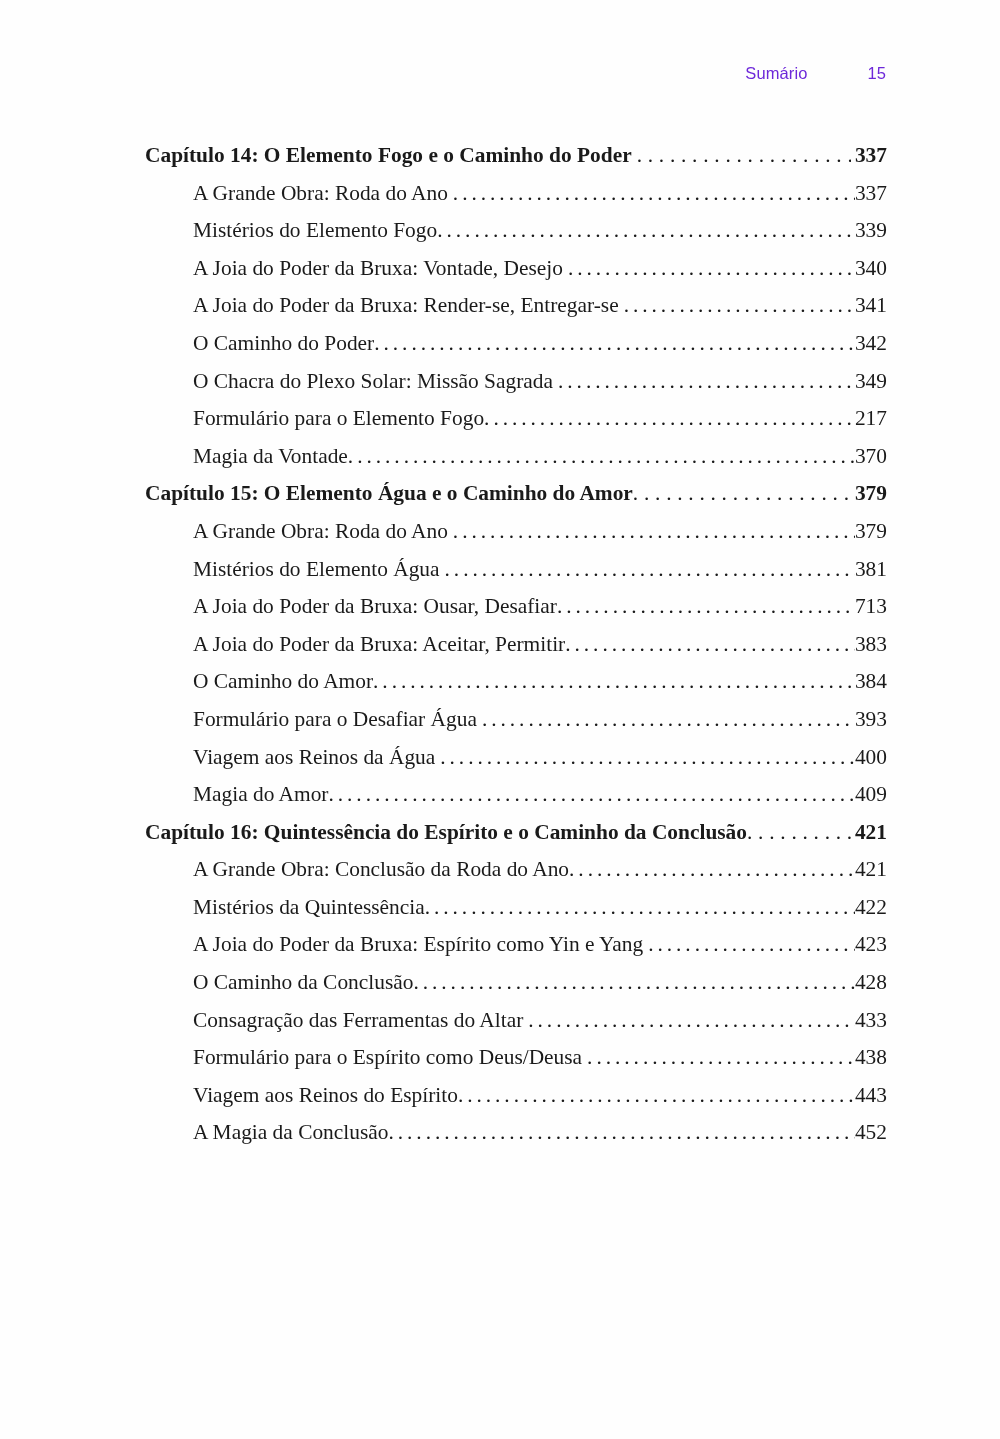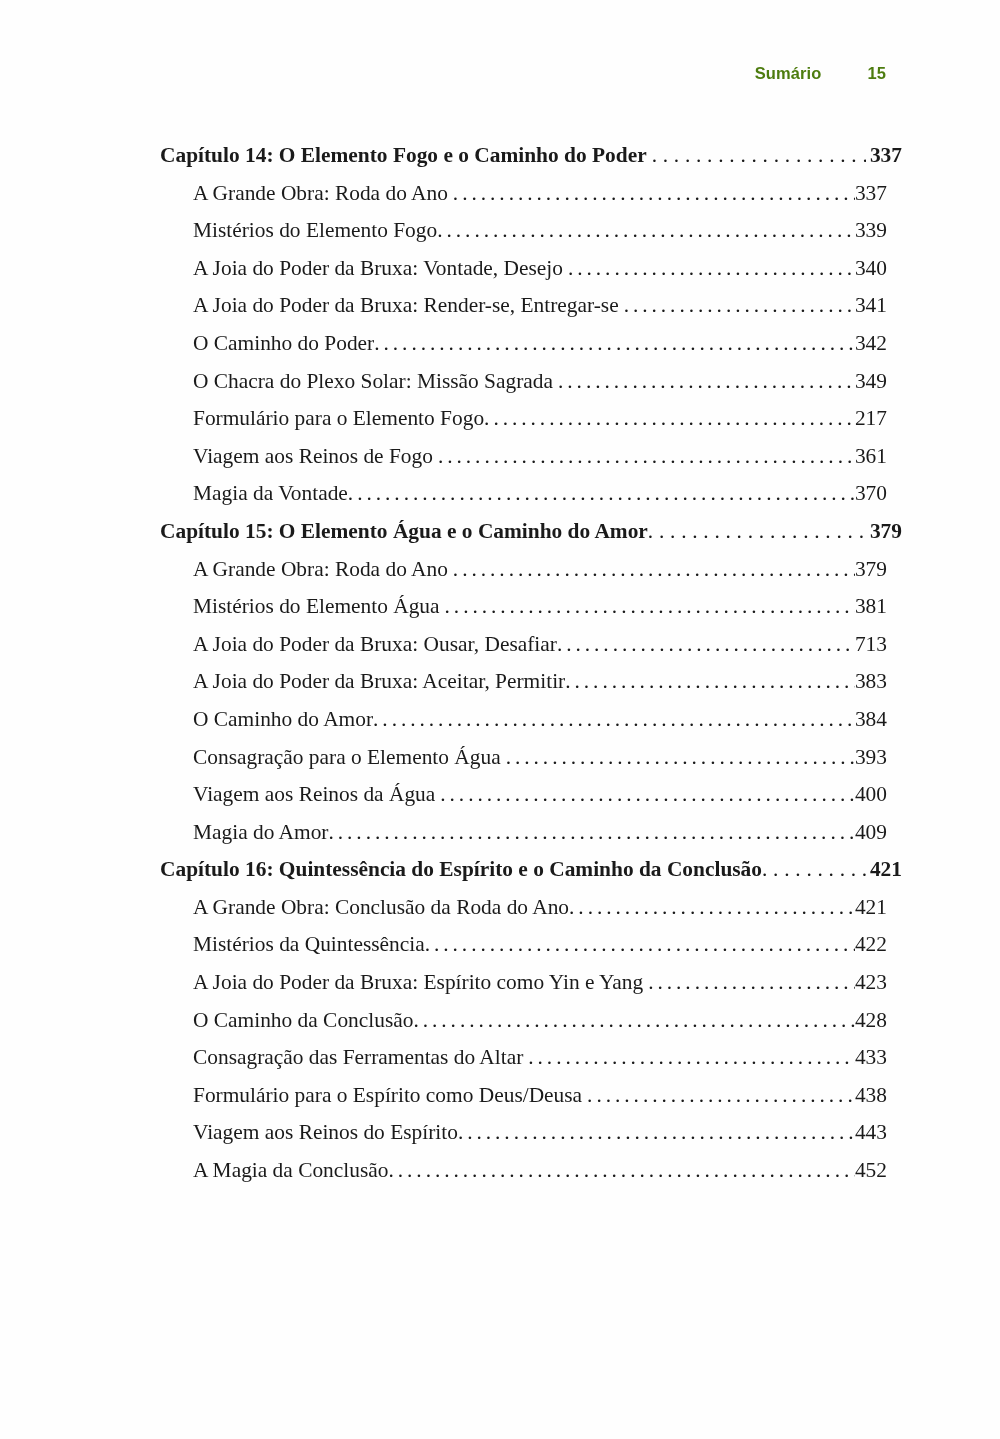--- a/index.html
+++ b/index.html
@@ -22,26 +22,25 @@
     background: #fefefe;
   }
 
   
   .running-head {
     position: absolute;
     top: 64px;
     right: 114px;
     display: flex;
     align-items: baseline;
-    gap: 18px;
+    gap: 32px;
     font-family: "Liberation Sans", "DejaVu Sans", sans-serif;
     font-size: 16.5px;
-    color: #4d7c0f;
+    color: #6d28d9;
     letter-spacing: 0.1px;
-    font-weight: bold;
   }
   .running-head .rh-folio {
     font-size: 16.5px;
     margin-left: 28px;
   }
 
   
   .toc {
     position: absolute;
     top: 137px;
@@ -83,21 +82,21 @@
 
   .toc-row .folio {
     flex: 0 0 auto;
     text-align: left;
     padding-left: 0px;
   }
 
   
   .toc-row.level-chapter {
     font-weight: bold;
-    margin-left: 15px;
+    margin-left: 0px;
   }
   .toc-row.level-chapter .leader {
     margin-left: 4px;
     margin-right: 4px;
   }
   .toc-row.level-chapter .leader::before {
     word-spacing: 0.4px;
     font-weight: normal;
   }
   .toc-row.level-chapter .folio {
@@ -166,25 +165,20 @@
       <div class="toc-row level-section loose">
         <span class="label">O Chacra do Plexo Solar: Missão Sagrada</span>
         <span class="leader"></span>
         <span class="folio">349</span>
       </div>
       <div class="toc-row level-section tight">
         <span class="label">Formulário para o Elemento Fogo</span>
         <span class="leader"></span>
         <span class="folio">217</span>
       </div>
-      <div class="toc-row level-section loose">
-        <span class="label">Viagem aos Reinos de Fogo</span>
-        <span class="leader"></span>
-        <span class="folio">361</span>
-      </div>
       <div class="toc-row level-section tight">
         <span class="label">Magia da Vontade</span>
         <span class="leader"></span>
         <span class="folio">370</span>
       </div>
       <div class="toc-row level-chapter tight">
         <span class="label">Capítulo 15: O Elemento Água e o Caminho do Amor</span>
         <span class="leader"></span>
         <span class="folio">379</span>
       </div>
@@ -207,21 +201,21 @@
         <span class="label">A Joia do Poder da Bruxa: Aceitar, Permitir</span>
         <span class="leader"></span>
         <span class="folio">383</span>
       </div>
       <div class="toc-row level-section tight">
         <span class="label">O Caminho do Amor</span>
         <span class="leader"></span>
         <span class="folio">384</span>
       </div>
       <div class="toc-row level-section loose">
-        <span class="label">Consagração para o Elemento Água</span>
+        <span class="label">Formulário para o Desafiar Água</span>
         <span class="leader"></span>
         <span class="folio">393</span>
       </div>
       <div class="toc-row level-section loose">
         <span class="label">Viagem aos Reinos da Água</span>
         <span class="leader"></span>
         <span class="folio">400</span>
       </div>
       <div class="toc-row level-section tight">
         <span class="label">Magia do Amor</span>

